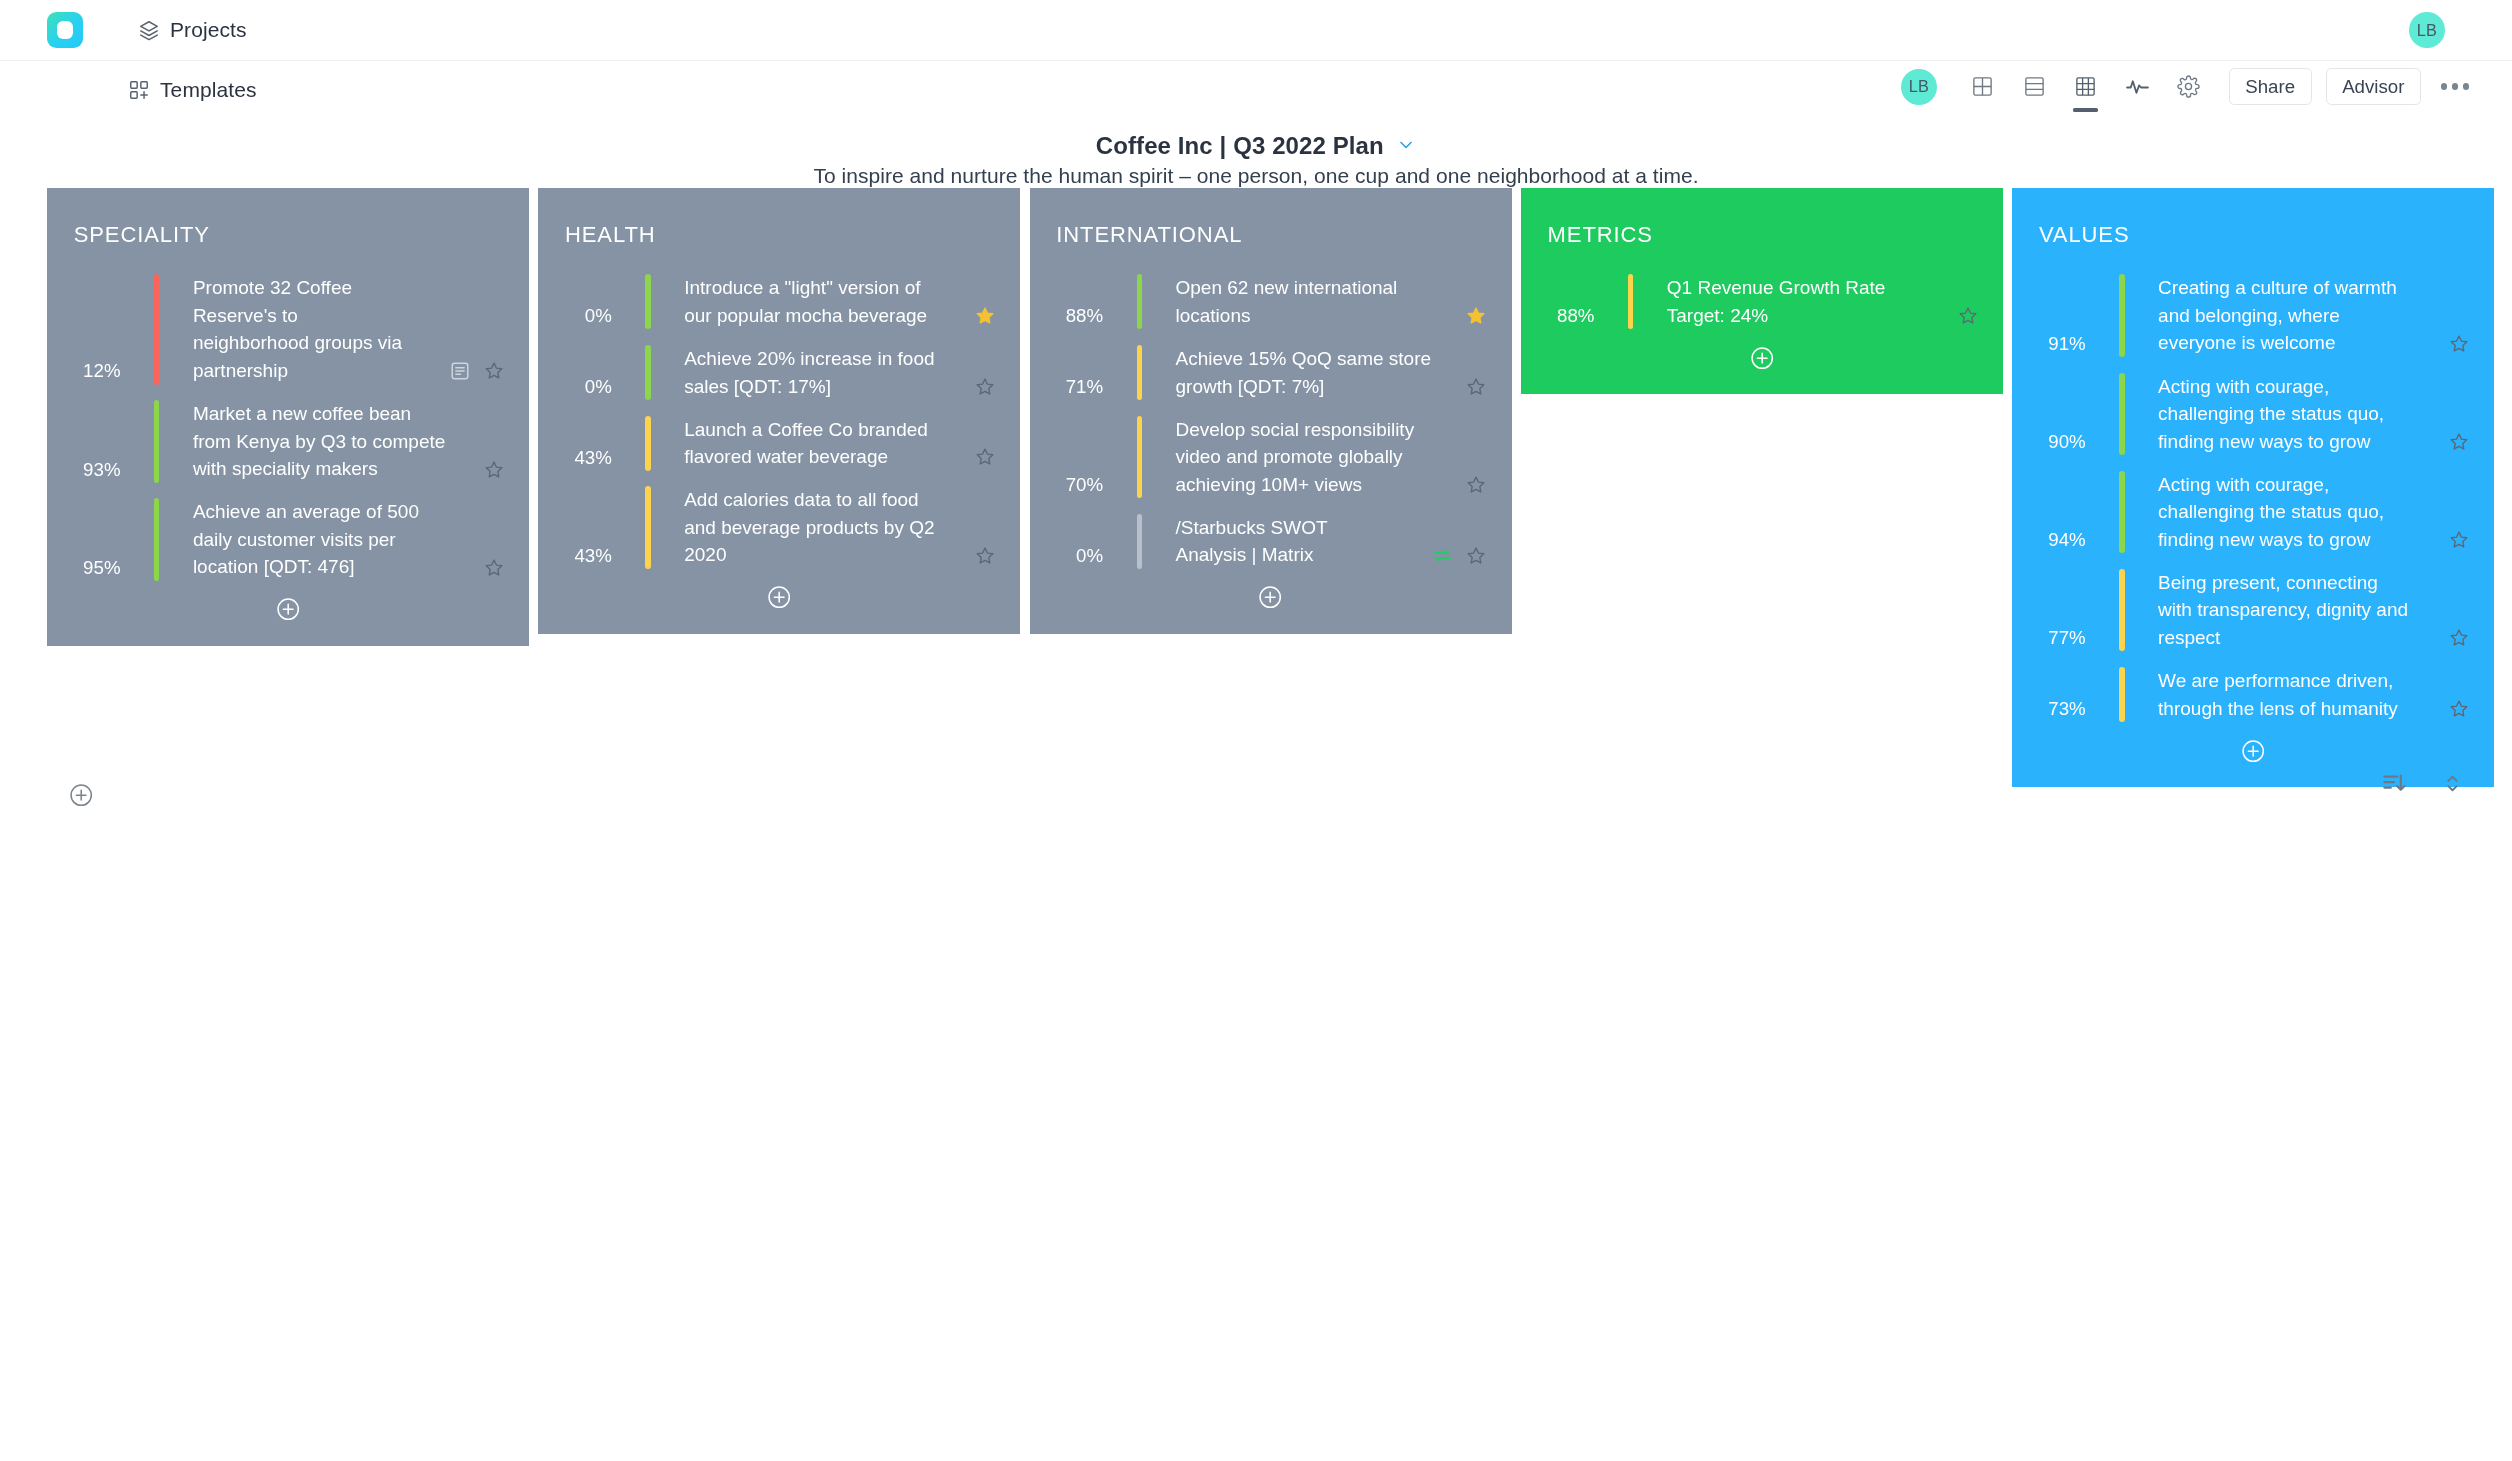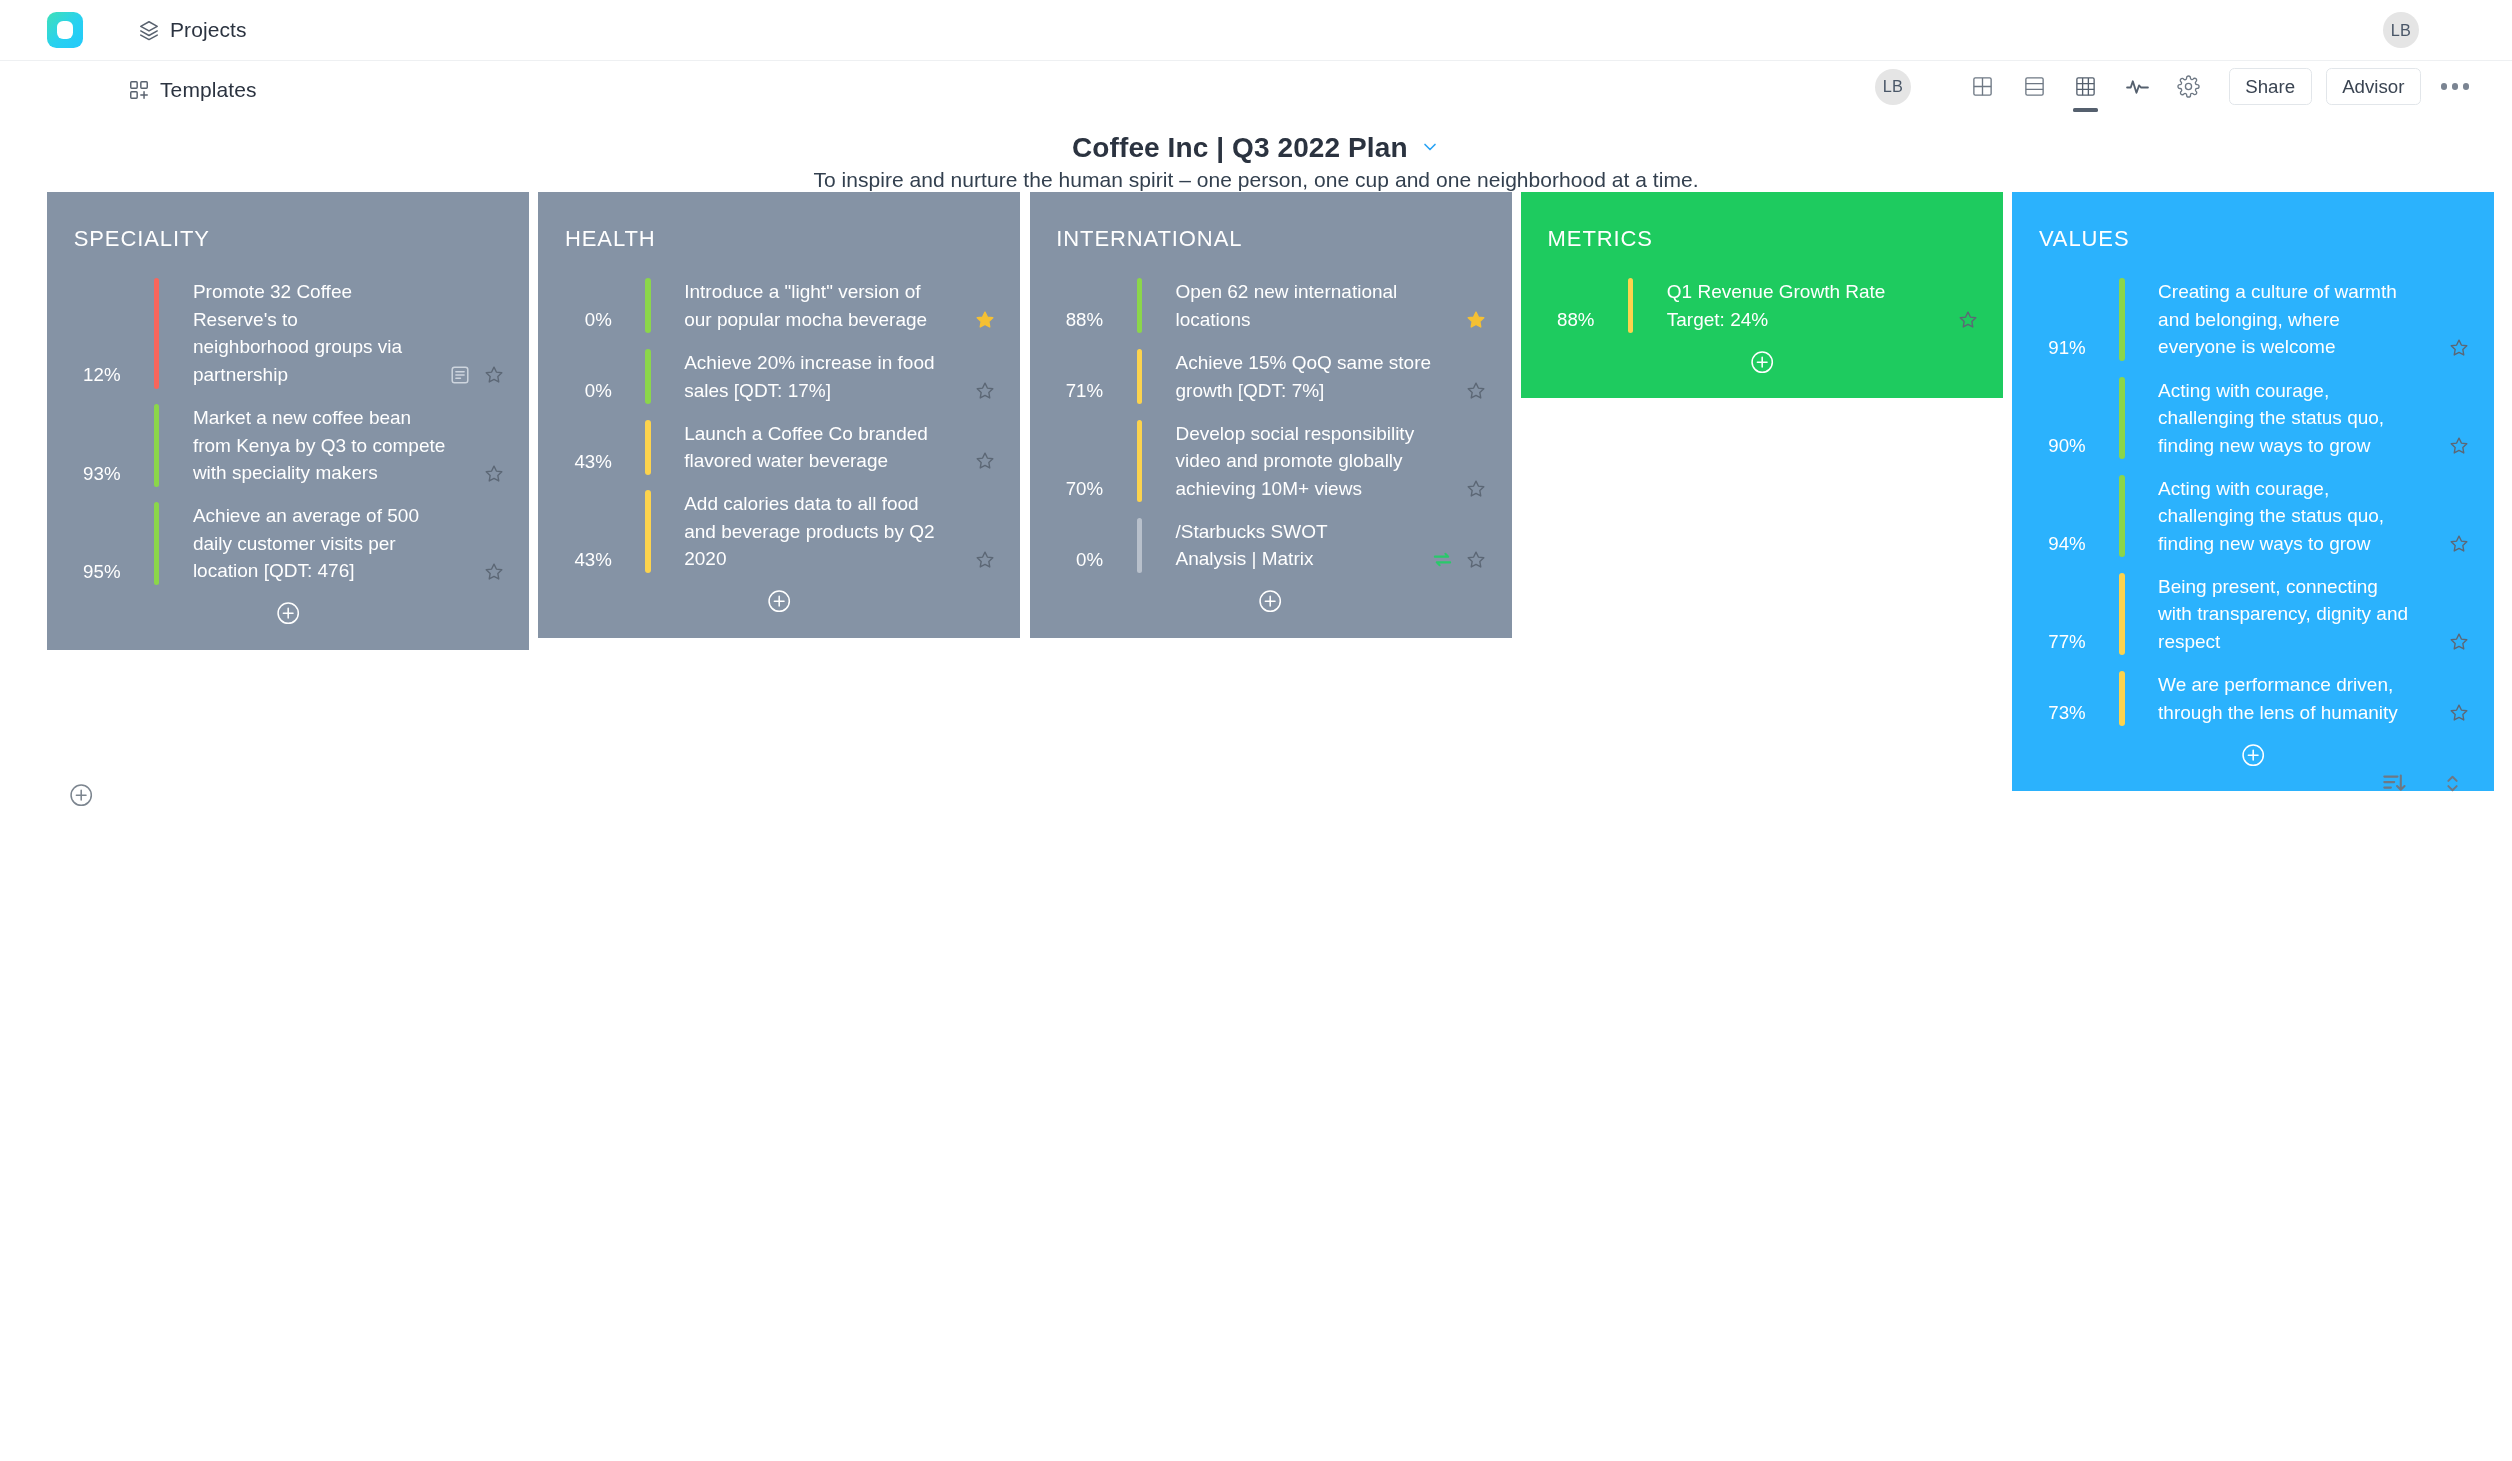--- a/index.html
+++ b/index.html
@@ -39,24 +39,24 @@
 
   
   .toolbar {
     height: 51px;
     display: flex; align-items: center; justify-content: flex-end;
     padding: 0 40px 0 0;
     gap: 0;
   }
   .avatar-chip {
     width: 36px; height: 36px; border-radius: 50%;
-    background: #e5e5e5; color: #4a5768;
+    background: #5eead4; color: #4a5768;
     font-size: 16.3px; display: flex; align-items: center; justify-content: center;
     letter-spacing: 0.2px;
-    margin-right: 46px;
+    margin-right: 20px;
   }
   .tb-icon {
     width: 36px; height: 36px;
     display: flex; align-items: center; justify-content: center;
     margin: 0 7.8px; position: relative; cursor: pointer;
   }
   .tb-icon.active::after {
     content: ""; position: absolute; bottom: -7px; left: 5.4px;
     width: 25px; height: 3.1px; background: #55606e; border-radius: 1.6px;
   }
@@ -72,21 +72,21 @@
     cursor: pointer;
   }
   .tb-dots span { width: 6.2px; height: 6.2px; border-radius: 50%; background: #7b8492; display: block; }
 
   
   .title-wrap { text-align: center; margin-top: 20px; }
   .title-row {
     display: flex; align-items: center; justify-content: center; gap: 12.4px;
   }
   .plan-title {
-    font-size: 28px; color: #2b3340; font-weight: bold; letter-spacing: 0.1px;
+    font-size: 24px; color: #2b3340; font-weight: bold; letter-spacing: 0.1px;
   }
   .subtitle {
     font-size: 21px; color: #33404f; margin-top: 4px; letter-spacing: 0.04px;
   }
 
   
   .board {
     padding: 0 47px;
     display: flex;
     align-items: flex-start;

